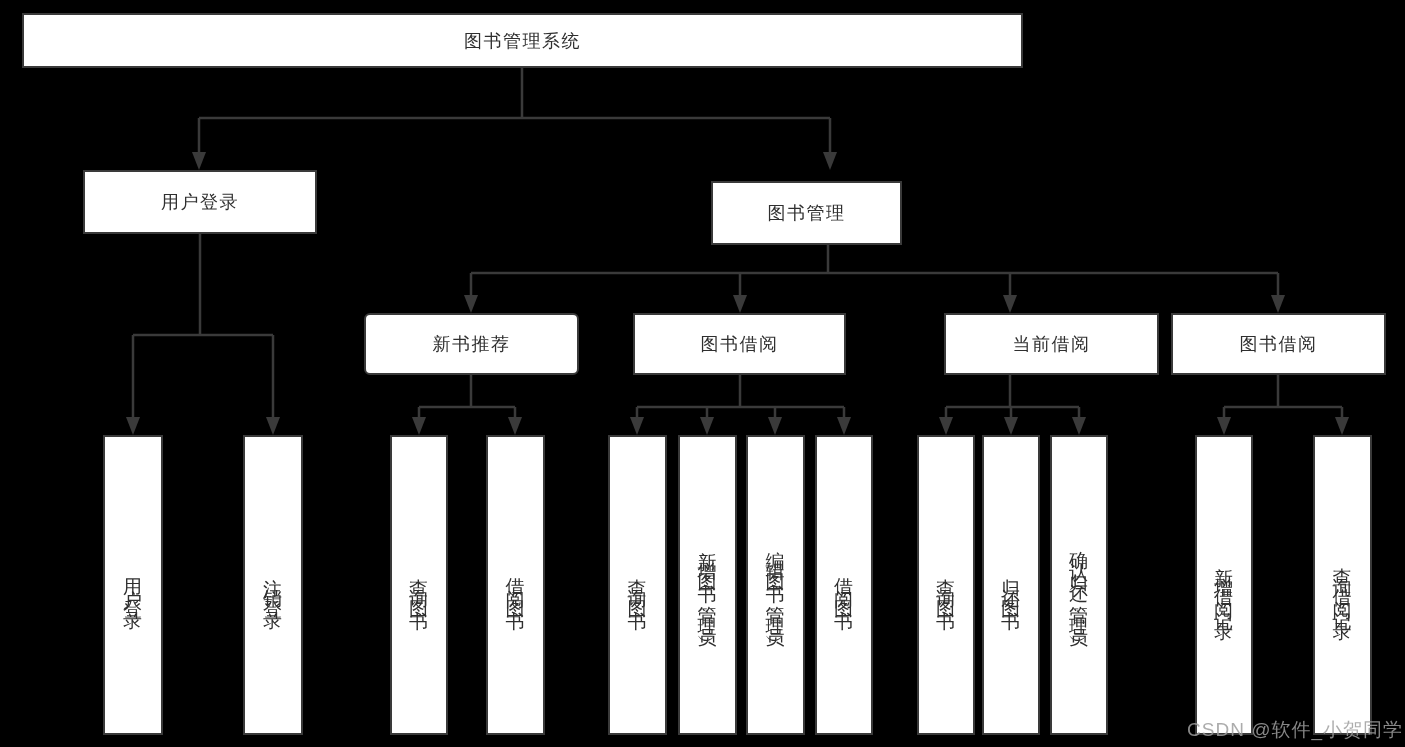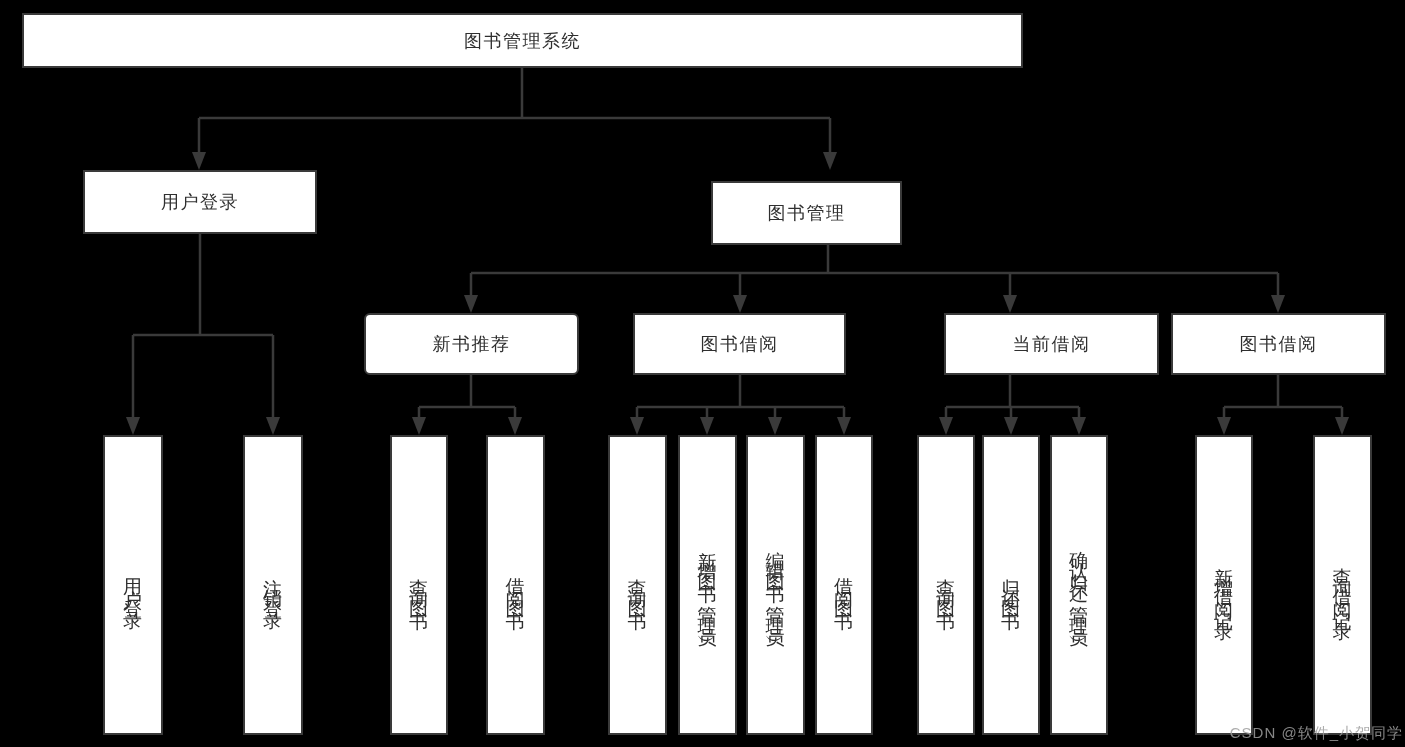--- a/index.html
+++ b/index.html
@@ -23,21 +23,21 @@
   .vbox{
     font-size:19px;
     writing-mode:vertical-rl;
     text-orientation:mixed;
     letter-spacing:11px;
     line-height:1;
   }
   .watermark{
     position:absolute;
     right:2px;bottom:4px;
-    font-size:15px;
+    font-size:19px;
     color:rgba(158,158,158,0.85);
     letter-spacing:1px;
     white-space:nowrap;
   }
 </style>
 </head>
 <body>
 
 <div class="canvas">
 

